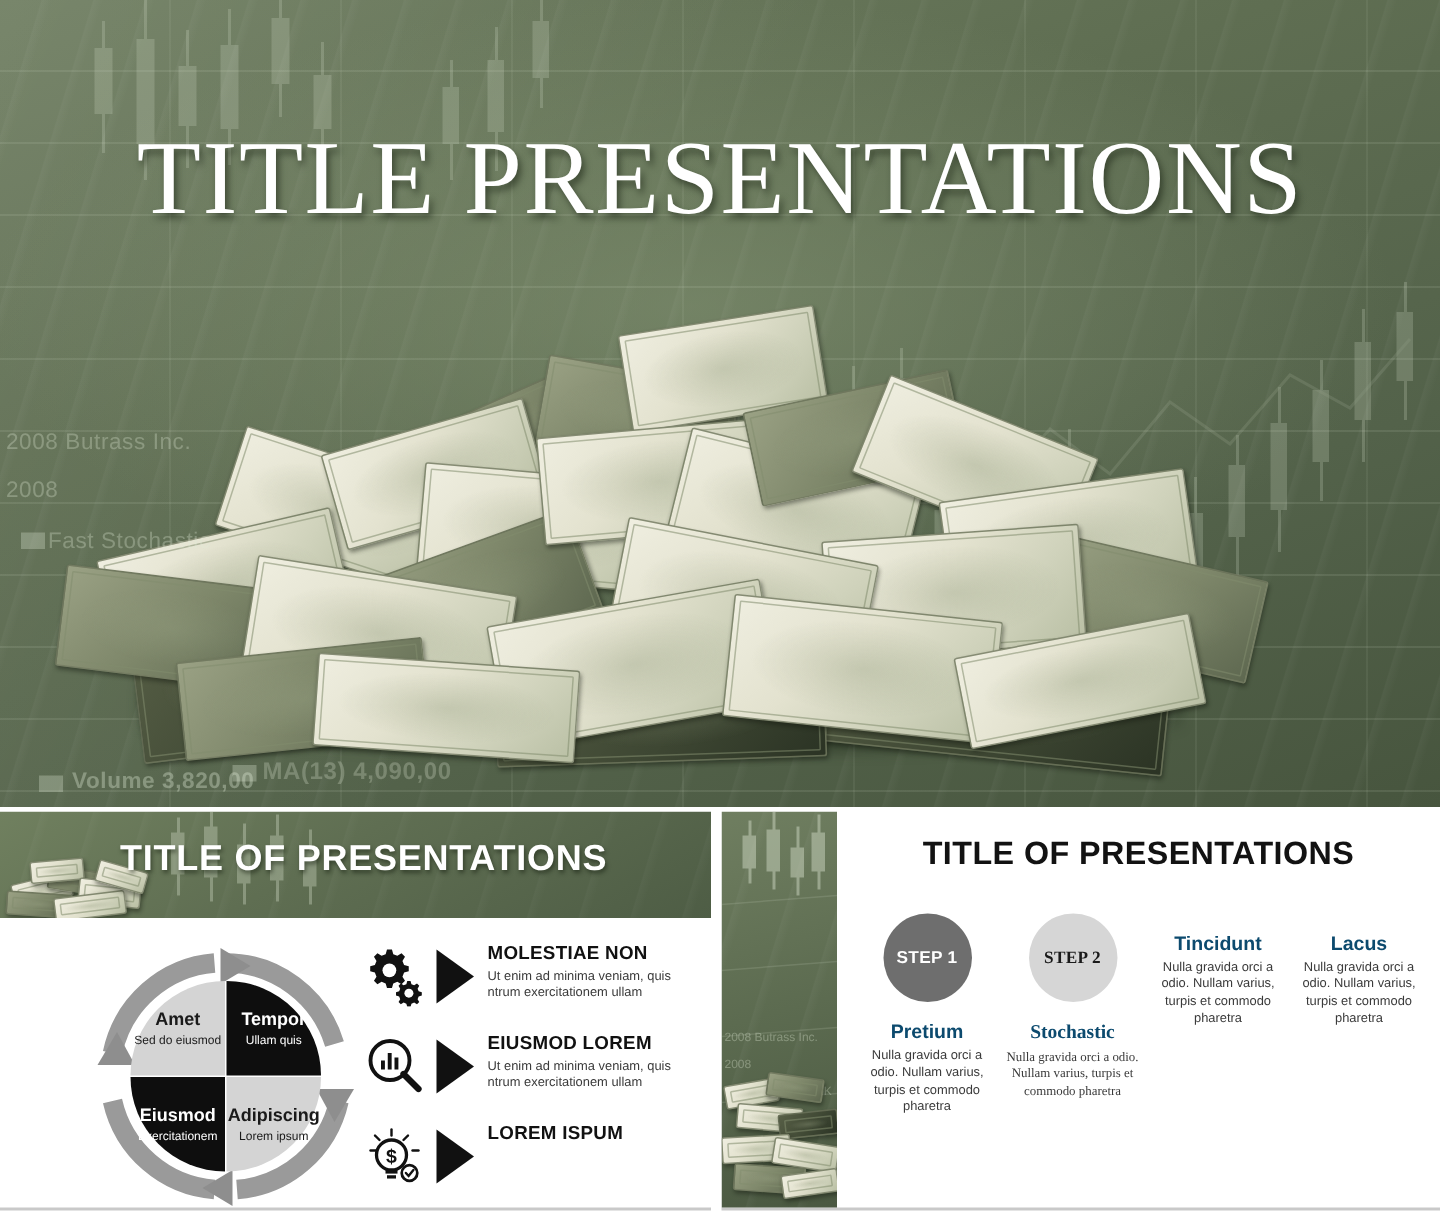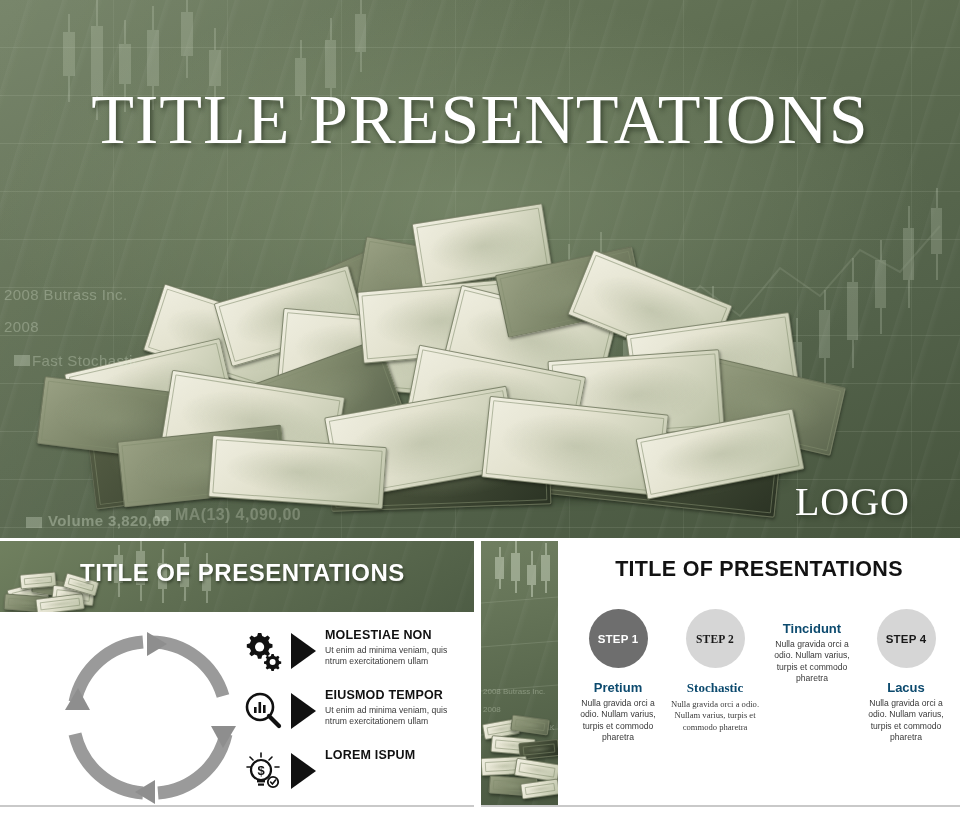--- a/index.html
+++ b/index.html
@@ -374,21 +374,20 @@
   <div class="hero-wm wm-1">2008 Butrass Inc.</div>
   <div class="hero-wm wm-2">2008</div>
   <div class="wm-sq sq-3"></div>
   <div class="hero-wm wm-3" style="left:32px;">Fast Stochastic</div>
   <div class="wm-sq sq-4"></div>
   <div class="hero-wm wm-4" style="left:48px;">Volume 3,820,00</div>
   <div class="wm-sq sq-5"></div>
   <div class="hero-wm wm-5">MA(13) 4,090,00</div>
 
   <div class="hero-title">TITLE PRESENTATIONS</div>
-  <div class="hero-logo">LOGO</div>
 </div>
 
 <div class="slides-row">
 
   <div class="slide-left">
     <div class="sl-head">
       <div class="hero-streaks"></div>
       <svg style="position:absolute;inset:0;opacity:.35" viewBox="0 0 474 71" preserveAspectRatio="none">
         <g fill="#d7e0cc">
           <rect x="118" y="4" width="2" height="52"></rect>
@@ -423,20 +422,38 @@
           <path d="M 80 163 A 75.5 76 0 0 1 12 104"></path>
           <path d="M 12 72 A 75.5 76 0 0 1 80 12"></path>
         </g>
         <g fill="#8e8e8e">
           <polygon points="84,2 104,14 84,26"></polygon>
           <polygon points="173,96 160,118 148,96"></polygon>
           <polygon points="92,174 72,162 92,150"></polygon>
           <polygon points="2,80 15,58 27,80"></polygon>
         </g>
       </svg>
+      <div class="q-wrap">
+        <div class="q q-tl q-light">
+          <div class="q-title">Amet</div>
+          <div class="q-sub">Sed do eiusmod</div>
+        </div>
+        <div class="q q-tr q-dark">
+          <div class="q-title">Tempor</div>
+          <div class="q-sub">Ullam quis</div>
+        </div>
+        <div class="q q-bl q-dark">
+          <div class="q-title">Eiusmod</div>
+          <div class="q-sub">Exercitationem</div>
+        </div>
+        <div class="q q-br q-light">
+          <div class="q-title">Adipiscing</div>
+          <div class="q-sub">Lorem ipsum</div>
+        </div>
+      </div>
     </div>
 
     <div class="feat-list">
 
       <div class="feat">
         <svg class="feat-ico" viewBox="0 0 40 40">
           <g fill="#111">
             <path d="M15 2 l3.3 0 .9 3.1 2.7 1.1 2.8-1.7 2.3 2.3-1.7 2.8 1.1 2.7 3.1.9 0 3.3-3.1.9-1.1 2.7 1.7 2.8-2.3 2.3-2.8-1.7-2.7 1.1-.9 3.1-3.3 0-.9-3.1-2.7-1.1-2.8 1.7-2.3-2.3 1.7-2.8-1.1-2.7-3.1-.9 0-3.3 3.1-.9 1.1-2.7-1.7-2.8 2.3-2.3 2.8 1.7 2.7-1.1z"></path>
           </g>
           <circle cx="16.6" cy="15.9" r="4.6" fill="#fff"></circle>
@@ -454,21 +471,21 @@
         <svg class="feat-ico" viewBox="0 0 40 40">
           <circle cx="17" cy="16" r="13" fill="none" stroke="#111" stroke-width="2.6"></circle>
           <g fill="#111">
             <rect x="11" y="16" width="2.6" height="6"></rect>
             <rect x="15.5" y="11" width="2.6" height="11"></rect>
             <rect x="20" y="14" width="2.6" height="8"></rect>
           </g>
           <line x1="26" y1="25" x2="36" y2="35" stroke="#111" stroke-width="4.2" stroke-linecap="round"></line>
         </svg>
         <div class="feat-arrow"></div>
-        <div class="feat-h">EIUSMOD TEMPOR</div>
+        <div class="feat-h">EIUSMOD LOREM</div>
         <div class="feat-p">Ut enim ad minima veniam, quis ntrum exercitationem ullam</div>
       </div>
 
       <div class="feat">
         <svg class="feat-ico" viewBox="0 0 40 40">
           <g stroke="#111" stroke-width="1.6" fill="none" stroke-linecap="round">
             <line x1="7" y1="6" x2="10" y2="9"></line>
             <line x1="18" y1="2" x2="18" y2="6"></line>
             <line x1="29" y1="6" x2="26" y2="9"></line>
             <line x1="4" y1="16" x2="8" y2="16"></line>
@@ -535,20 +552,19 @@
       <div class="step-col" style="left:97px;font-family:Liberation Serif, serif;">
         <div class="step-circle light">STEP 2</div>
         <div class="step-name">Stochastic</div>
         <div class="step-desc">Nulla gravida orci a odio. Nullam varius, turpis et commodo pharetra</div>
       </div>
       <div class="step-col" style="left:194px;">
         <div class="step-name">Tincidunt</div>
         <div class="step-desc">Nulla gravida orci a odio. Nullam varius, turpis et commodo pharetra</div>
       </div>
       <div class="step-col" style="left:291px; width:84px;">
-        <div class="step-circle light">STEP 4</div>
         <div class="step-name">Lacus</div>
         <div class="step-desc">Nulla gravida orci a odio. Nullam varius, turpis et commodo pharetra</div>
       </div>
     </div>
   </div>
 
 </div>
 
 </body></html>

